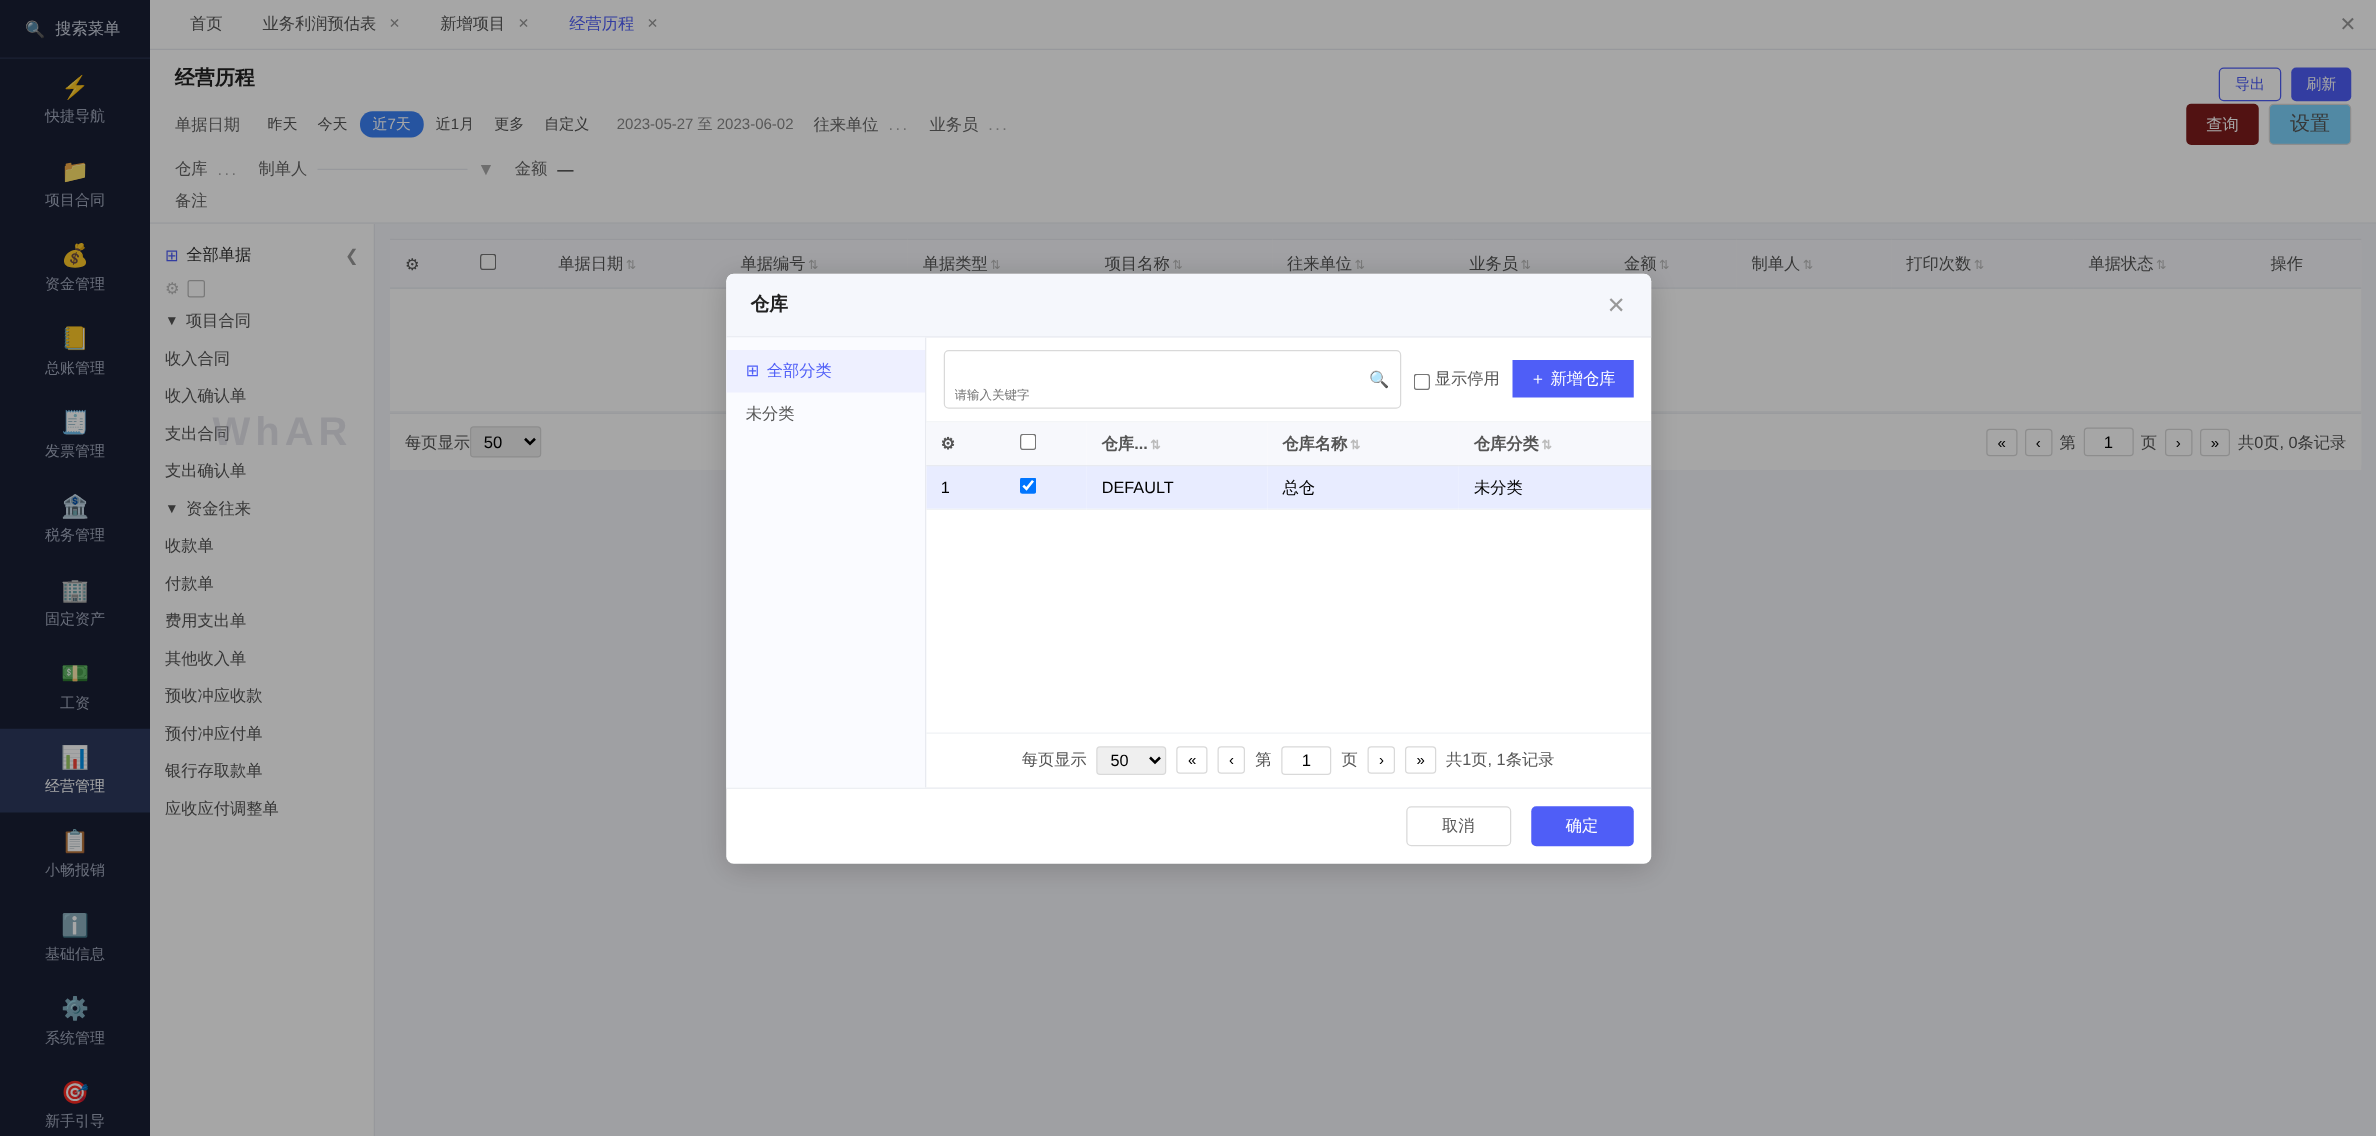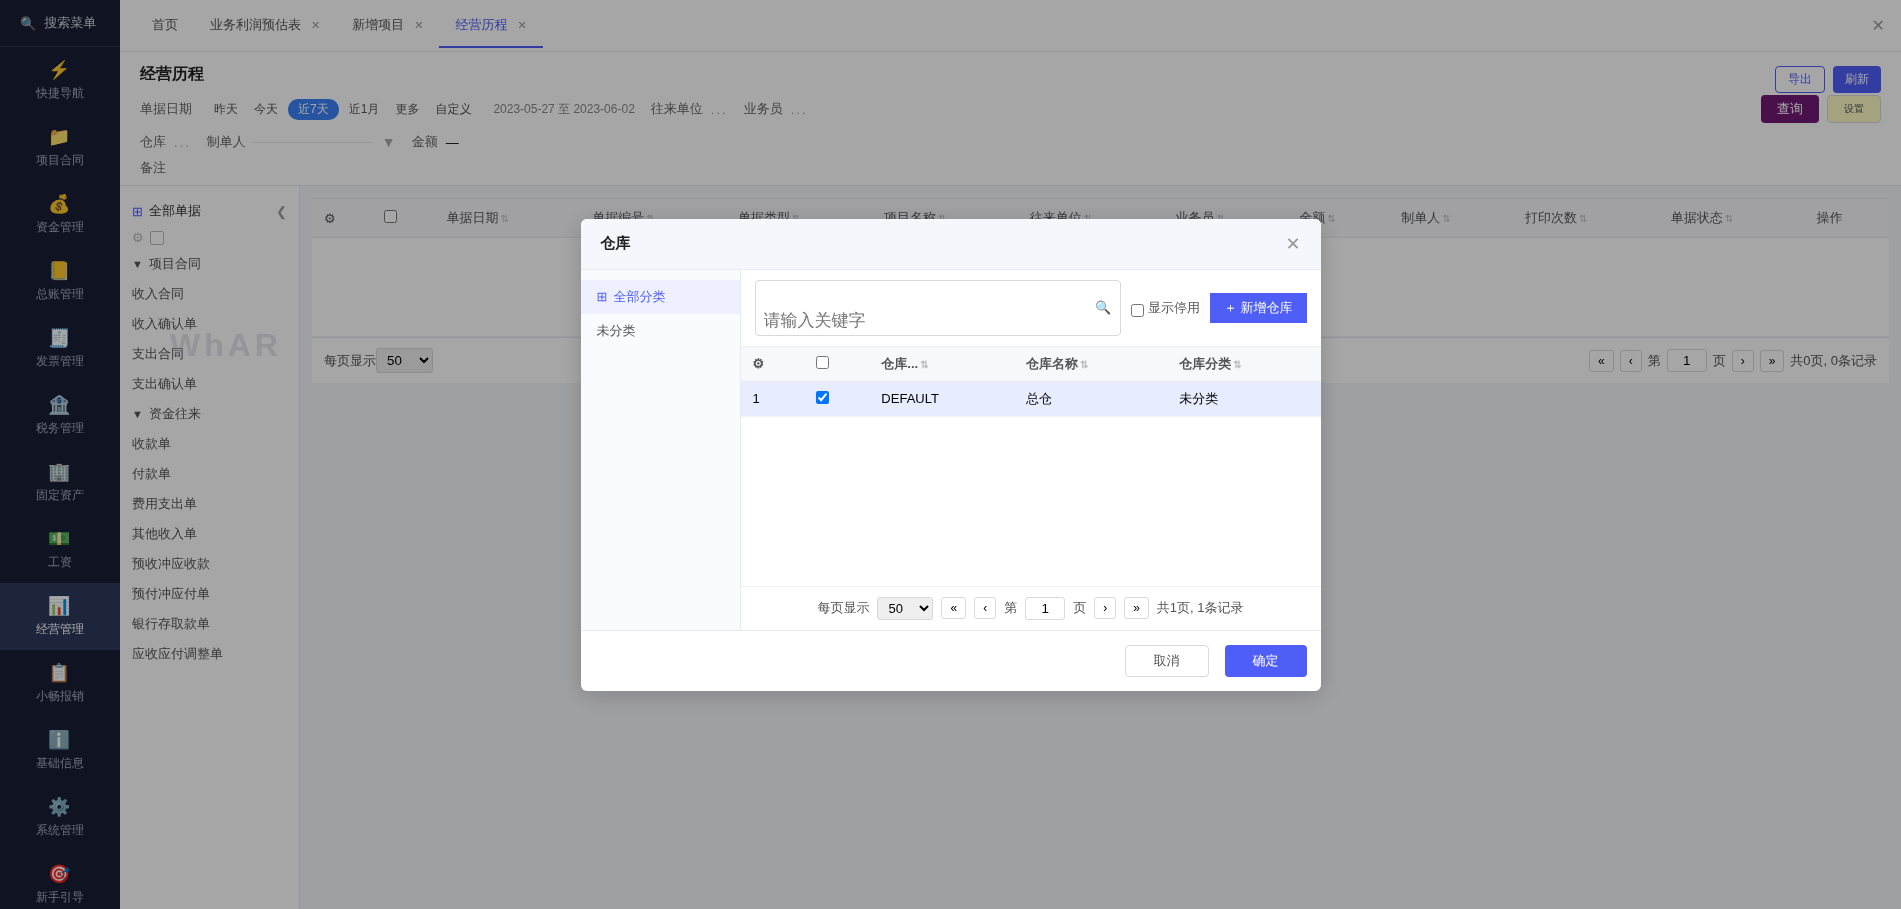--- a/index.html
+++ b/index.html
@@ -12,43 +12,43 @@
     .sidebar-search { display: flex; align-items: center; padding: 14px 12px; cursor: pointer; font-size: 13px; color: #cdd3e0; border-bottom: 1px solid #2a3350; }
     .sidebar-search span { margin-left: 8px; }
     .sidebar-item { display: flex; flex-direction: column; align-items: center; padding: 12px 0; cursor: pointer; font-size: 12px; color: #a0a8bc; position: relative; }
     .sidebar-item.active { color: #fff; background: #2d3a5e; }
     .sidebar-item .icon { font-size: 18px; margin-bottom: 4px; }
 
     
     .main { margin-left: 120px; height: 100%; display: flex; flex-direction: column; }
 
     
-    .tabs-bar { background: #fff; display: flex; align-items: center; border-bottom: 1px solid #e8eaf0; padding: 0 16px; height: 52px; }
+    .tabs-bar { background: #fff; display: flex; align-items: center; border-bottom: 1px solid #e8eaf0; padding: 0 16px; height: 40px; }
     .tab { padding: 0 16px; height: 44px; line-height: 44px; cursor: pointer; font-size: 13px; color: #555; display: flex; align-items: center; gap: 6px; border-bottom: 2px solid transparent; }
     .tab.active { color: #4f5ef7; border-bottom: 2px solid #4f5ef7; }
     .tab .close-x { font-size: 11px; color: #999; cursor: pointer; margin-left: 4px; }
     .tabs-close-all { margin-left: auto; font-size: 16px; color: #999; cursor: pointer; }
 
     
     .page-header { background: #fff; padding: 12px 20px 0; border-bottom: 1px solid #e8eaf0; }
     .page-title { font-size: 16px; font-weight: 600; color: #222; margin-bottom: 10px; }
     .filter-row { display: flex; align-items: center; flex-wrap: wrap; gap: 16px; padding-bottom: 10px; }
     .filter-label { color: #666; font-size: 13px; }
     .date-btns { display: flex; gap: 4px; align-items: center; }
     .date-btn { padding: 2px 6px; border-radius: 3px; cursor: pointer; font-size: 12px; color: #555; background: none; border: none; }
     .date-btn.active { background: #3b82f6; color: #fff; border-radius: 10px; padding: 2px 10px; }
     .date-range { font-size: 12px; color: #888; }
     .filter-field { display: flex; align-items: center; gap: 8px; }
     .filter-dots { color: #aaa; letter-spacing: 2px; }
     .toolbar-right { margin-left: auto; display: flex; gap: 8px; }
     .btn-export { background: #fff; border: 1px solid #4f5ef7; color: #4f5ef7; padding: 4px 12px; border-radius: 4px; cursor: pointer; font-size: 12px; }
     .btn-refresh { background: #4f5ef7; border: none; color: #fff; padding: 4px 12px; border-radius: 4px; cursor: pointer; font-size: 12px; }
 
-    .btn-query { background: #701a75; border: none; color: #fff; padding: 5px 16px; border-radius: 4px; cursor: pointer; font-size: 13px; }
-    .btn-settings { background: #fef9c3; border: 1px solid #d9d9d9; color: #555; padding: 5px 16px; border-radius: 4px; cursor: pointer; font-size: 10px; }
+    .btn-query { background: #7f1d1d; border: none; color: #fff; padding: 5px 16px; border-radius: 4px; cursor: pointer; font-size: 13px; }
+    .btn-settings { background: #7dd3fc; border: 1px solid #d9d9d9; color: #555; padding: 5px 16px; border-radius: 4px; cursor: pointer; font-size: 16px; }
 
     
     .content-area { display: flex; flex: 1; overflow: hidden; background: #f5f6fa; }
 
     
     .records-sidebar { width: 180px; background: #fff; border-right: 1px solid #e8eaf0; padding: 10px 0; overflow-y: auto; }
     .records-header { display: flex; align-items: center; justify-content: space-between; padding: 6px 12px; font-size: 13px; color: #333; font-weight: 500; }
     .records-header .toggle-icon { cursor: pointer; color: #999; }
     .records-submenu { padding-left: 0; }
     .records-item { padding: 6px 12px; font-size: 13px; color: #555; cursor: pointer; }
@@ -74,21 +74,21 @@
     .modal-header { background: #f5f7fc; padding: 14px 20px; display: flex; align-items: center; justify-content: space-between; border-bottom: 1px solid #e8eaf0; }
     .modal-title { font-size: 15px; font-weight: 600; color: #222; }
     .modal-close { cursor: pointer; color: #999; font-size: 18px; }
     .modal-body { display: flex; min-height: 360px; }
     .modal-left { width: 160px; border-right: 1px solid #e8eaf0; padding: 10px 0; background: #fafbff; }
     .modal-left-item { padding: 8px 16px; font-size: 13px; color: #555; cursor: pointer; display: flex; align-items: center; gap: 6px; }
     .modal-left-item.active { color: #4f5ef7; background: #eef0ff; }
     .modal-right { flex: 1; display: flex; flex-direction: column; }
     .modal-toolbar { display: flex; align-items: center; padding: 10px 14px; gap: 10px; border-bottom: 1px solid #f0f2f5; }
     .modal-search { flex: 1; display: flex; align-items: center; border: 1px solid #d9d9d9; border-radius: 4px; padding: 4px 8px; }
-    .modal-search input { border: none; outline: none; flex: 1; font-size: 17px; margin-top: 26px; }
+    .modal-search input { border: none; outline: none; flex: 1; font-size: 10px; margin-top: 26px; }
     .modal-search .search-icon { color: #bbb; }
     .modal-checkbox { display: flex; align-items: flex-end; gap: 4px; font-size: 13px; color: #555; }
     .modal-add-btn { background: #4f5ef7; border: none; color: #fff; padding: 6px 14px; border-radius: 0; cursor: pointer; font-size: 13px; white-space: nowrap; }
     .modal-table { flex: 1; overflow: auto; }
     .modal-table table { width: 100%; border-collapse: collapse; font-size: 13px; }
     .modal-table th { background: #f7f8fc; padding: 8px 12px; text-align: left; color: #555; border-bottom: 1px solid #e8eaf0; white-space: nowrap; }
     .modal-table td { padding: 8px 12px; border-bottom: 1px solid #f0f2f5; }
     .modal-table tr.selected td { background: #e8ecff; }
     .modal-footer-pagination { display: flex; align-items: center; justify-content: center; padding: 10px; border-top: 1px solid #f0f2f5; gap: 8px; font-size: 13px; color: #555; }
     .modal-footer-pagination button { border: 1px solid #d9d9d9; background: #fff; padding: 3px 8px; cursor: pointer; border-radius: 3px; font-size: 12px; }

